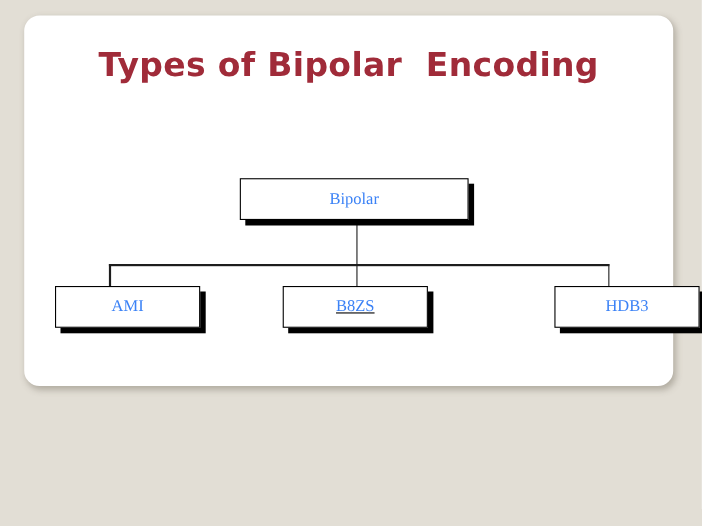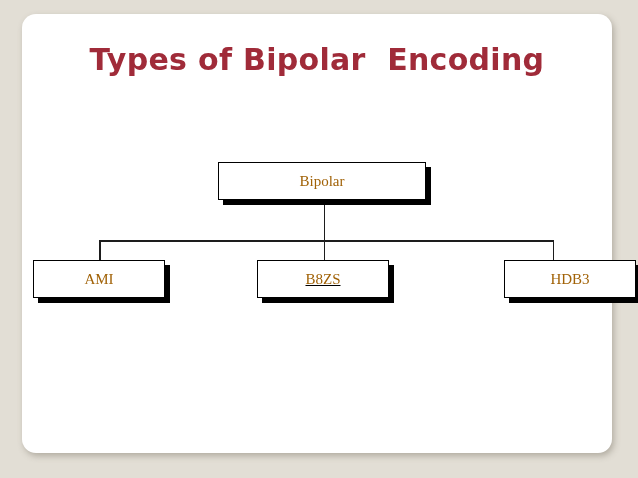--- a/index.html
+++ b/index.html
@@ -12,21 +12,21 @@
     background: #e2ded5;
     font-family: "Liberation Sans", sans-serif;
     overflow: hidden;
   }
 
   #slide-canvas {
     position: absolute;
     left: 22px;
     top: 14px;
     width: 590px;
-    height: 439px;
+    height: 337px;
     background: #ffffff;
     border-radius: 14px;
     box-shadow: 2px 3px 6px rgba(120, 112, 100, 0.45);
   }
 
   #slide-title {
     position: absolute;
     left: 0;
     top: 28px;
     width: 590px;
@@ -54,32 +54,32 @@
     background: #ffffff;
     border: 1.5px solid #000000;
     box-shadow: 5px 5px 0 0 #000000;
     display: flex;
     align-items: center;
     justify-content: center;
   }
   .node-label {
     font-family: "Liberation Serif", "DejaVu Serif", serif;
     font-size: 15px;
-    color: #a16207;
+    color: #3b82f6;
     line-height: 1;
   }
 
   #node-bipolar {
     left: 196px;
     top: 148px;
     width: 208px;
     height: 38px;
   }
   #node-ami {
-    left: 11px;
+    left: 28px;
     top: 246px;
     width: 132px;
     height: 38px;
   }
   #node-b8zs {
     left: 235px;
     top: 246px;
     width: 132px;
     height: 38px;
     text-decoration: underline;

